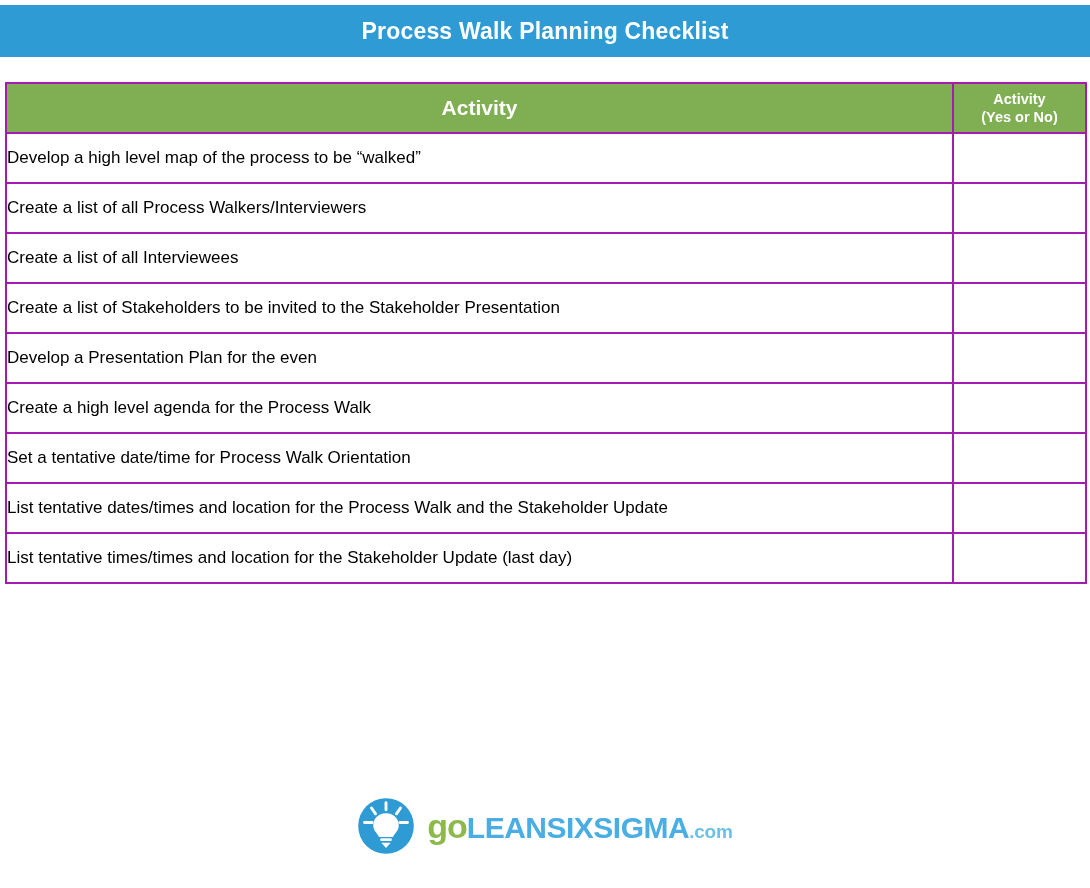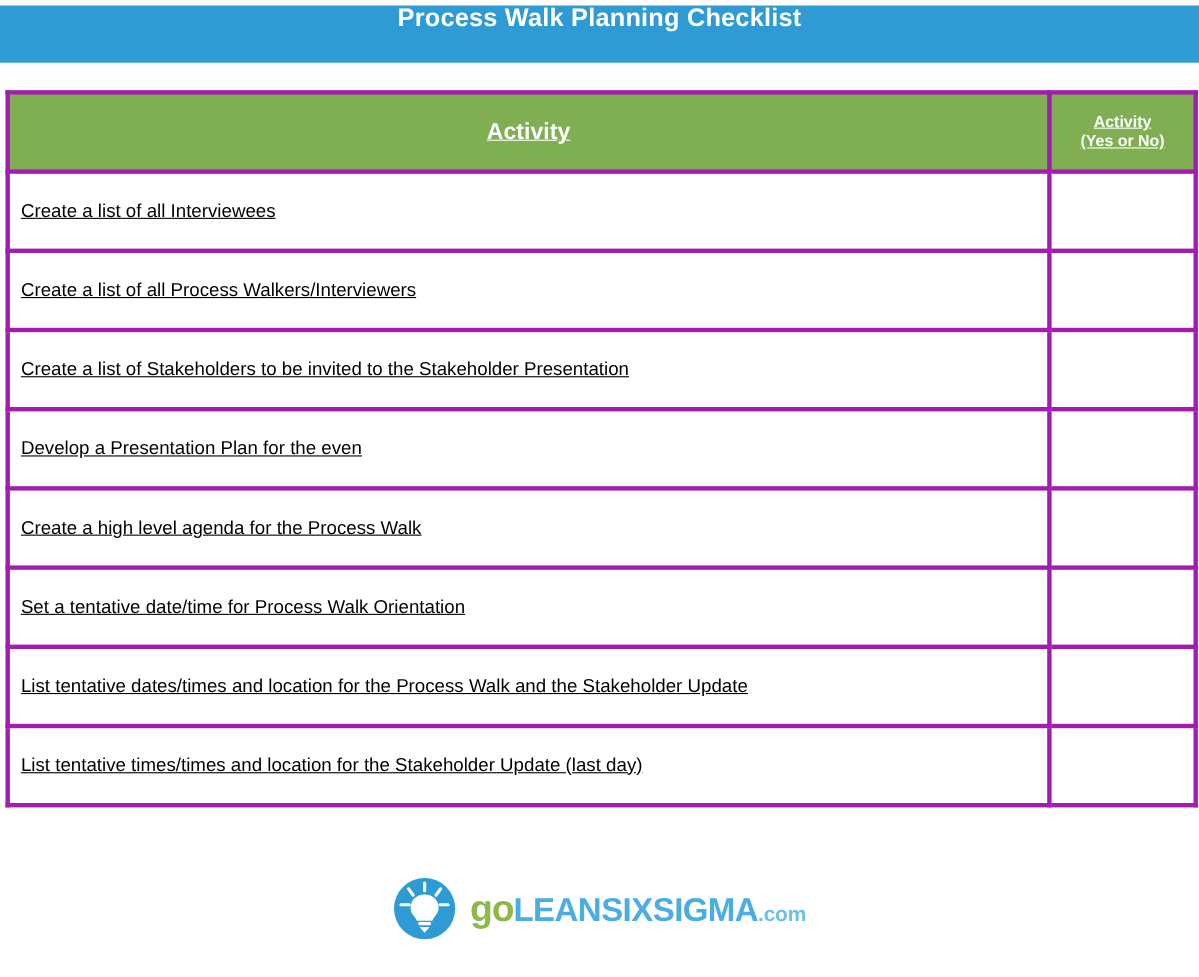--- a/index.html
+++ b/index.html
@@ -19,21 +19,21 @@
 
   
   .title-banner {
     position: absolute;
     left: 0;
     top: 5px;
     width: 1090px;
     height: 52px;
     background: #2f9bd4;
     display: flex;
-    align-items: flex-start;
+    align-items: center;
     justify-content: center;
   }
   .title-banner .title-text {
     color: #ffffff;
     font-size: 23px;
     font-weight: bold;
     letter-spacing: 0.2px;
     line-height: 1;
   }
 
@@ -41,24 +41,23 @@
   .checklist-table {
     position: absolute;
     left: 5px;
     top: 82px;
     width: 1080px;
     border-collapse: collapse;
     table-layout: fixed;
   }
   .checklist-table th,
   .checklist-table td {
-    border: 4px solid #a21caf;
-    padding: 10px;
+    border: 2px solid #a21caf;
+    padding: 0;
     vertical-align: middle;
-    text-decoration: underline;
   }
 
   .col-activity { width: 947px; }
   .col-completed { width: 133px; }
 
   thead th {
     background: #7faf52;
     color: #ffffff;
     height: 48px;
     text-align: center;
@@ -170,25 +169,29 @@
         <span class="th-activity-label">Activity</span>
       </th>
       <th>
         <span class="th-completed-label">Activity</span>
         <span class="th-completed-label">(Yes or No)</span>
       </th>
     </tr>
   </thead>
   <tbody>
     <tr class="activity-row">
+      <td class="activity-cell">Develop a high level map of the process to be “walked”</td>
+      <td class="completed-cell"></td>
+    </tr>
+    <tr class="activity-row">
+      <td class="activity-cell">Create a list of all Process Walkers/Interviewers</td>
+      <td class="completed-cell"></td>
+    </tr>
+    <tr class="activity-row">
       <td class="activity-cell">Create a list of all Interviewees</td>
-      <td class="completed-cell"></td>
-    </tr>
-    <tr class="activity-row">
-      <td class="activity-cell">Create a list of all Process Walkers/Interviewers</td>
       <td class="completed-cell"></td>
     </tr>
     <tr class="activity-row">
       <td class="activity-cell">Create a list of Stakeholders to be invited to the Stakeholder Presentation</td>
       <td class="completed-cell"></td>
     </tr>
     <tr class="activity-row">
       <td class="activity-cell">Develop a Presentation Plan for the even</td>
       <td class="completed-cell"></td>
     </tr>

